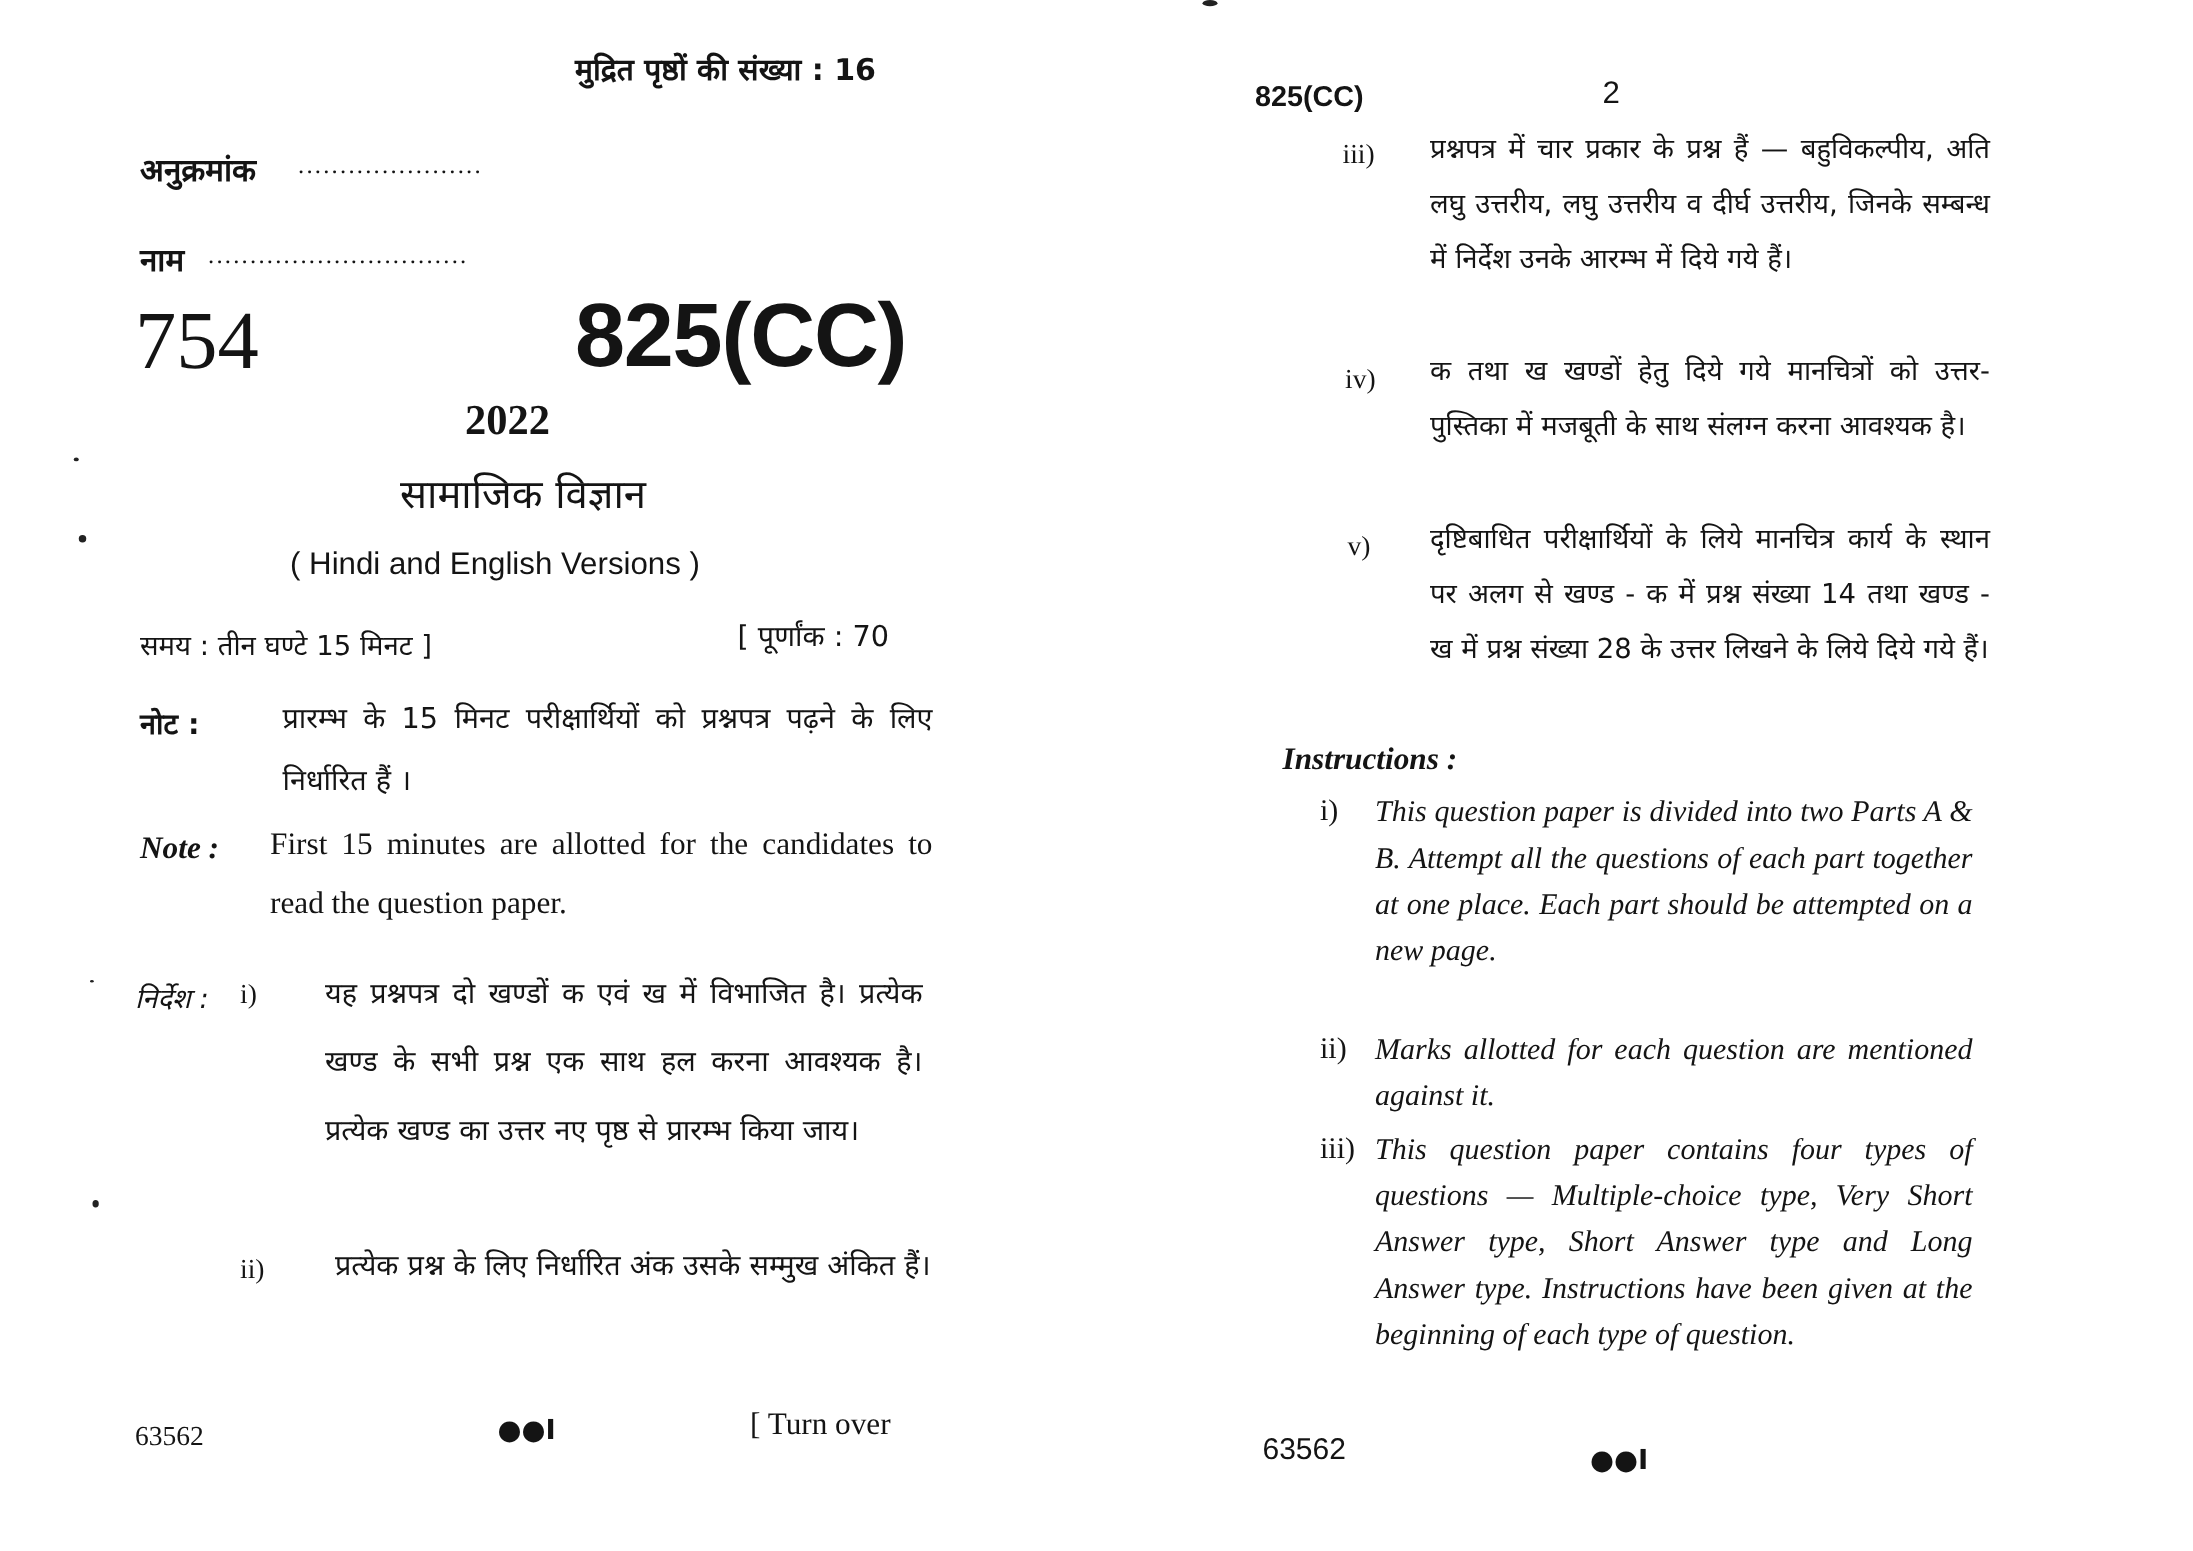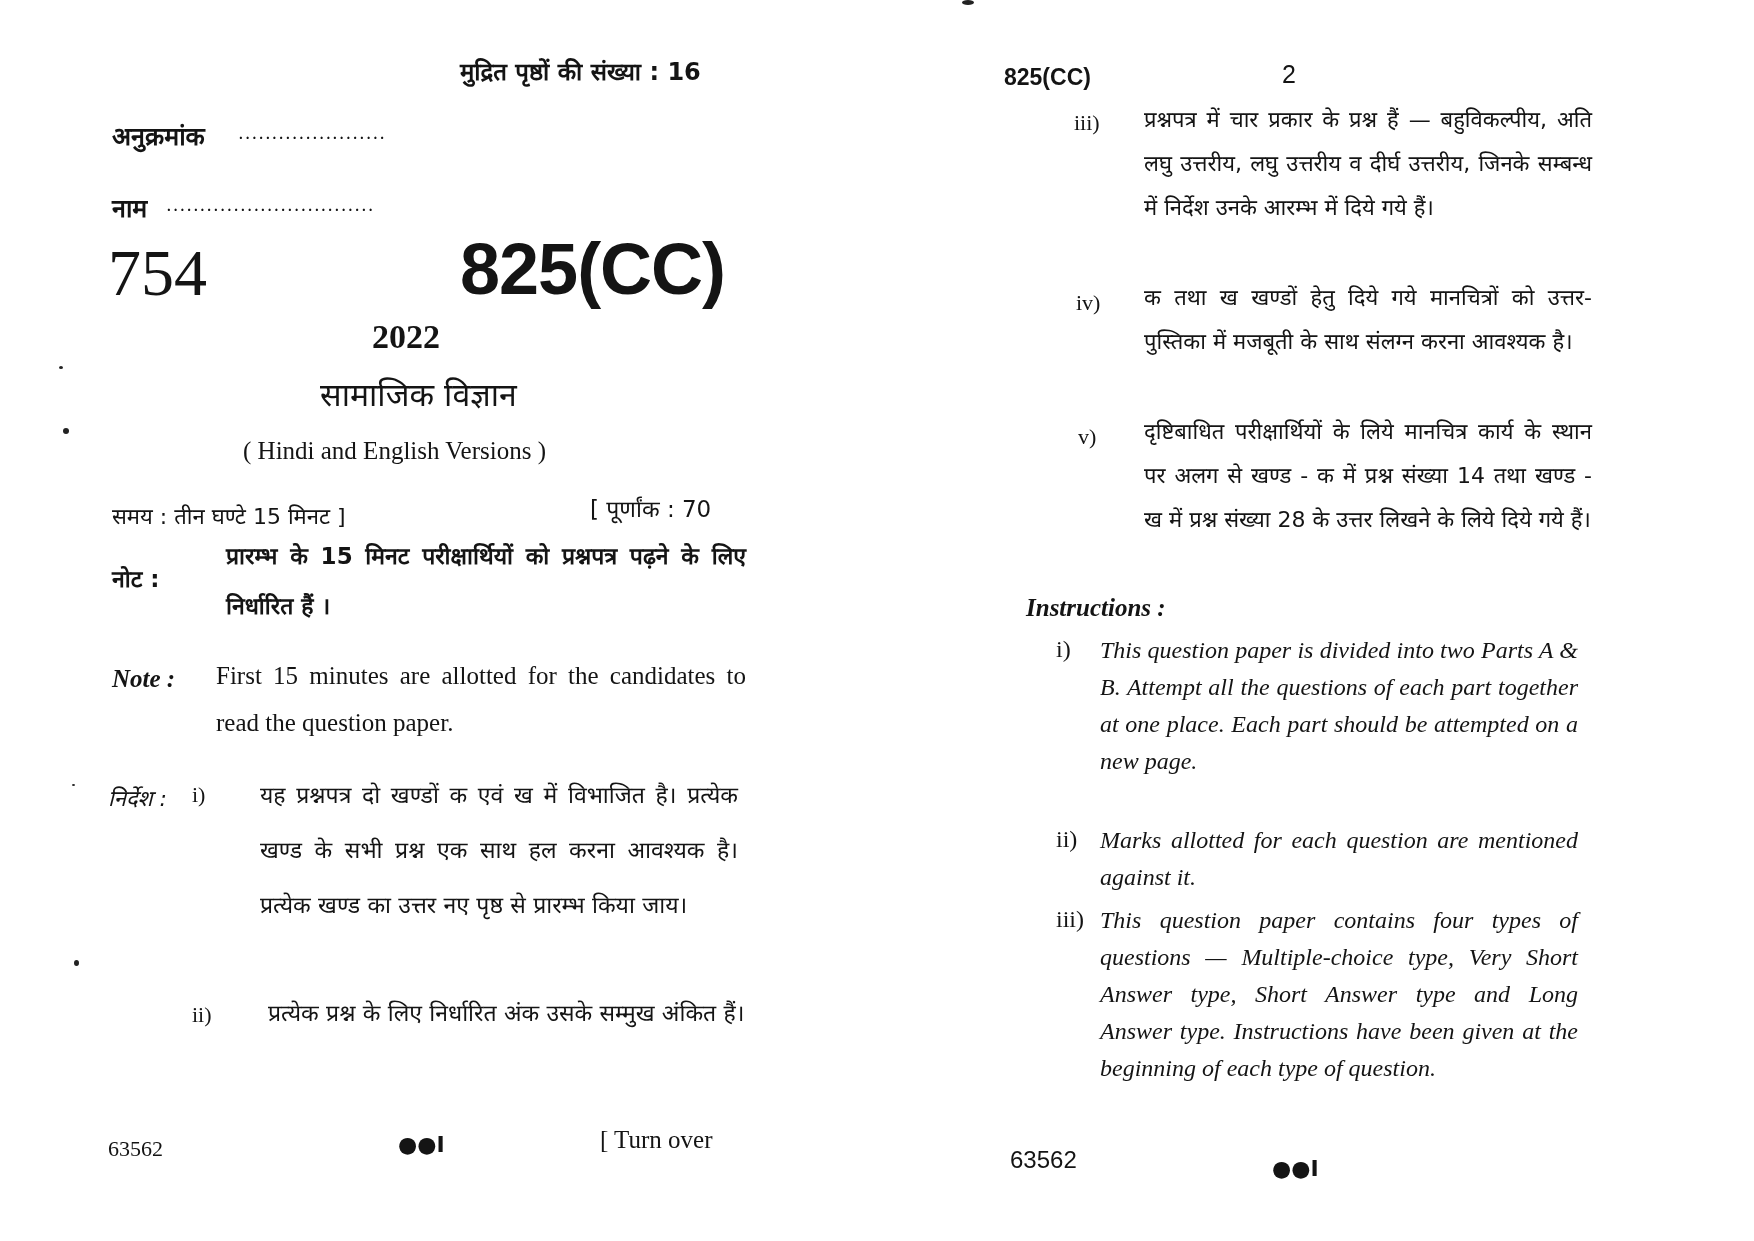--- a/index.html
+++ b/index.html
@@ -6,36 +6,36 @@
   body {
     width: 1754px; height: 1241px; background: #ffffff; position: relative; overflow: hidden;
     color: #141414; font-family: "DejaVu Serif", serif;
   }
   .abs { position: absolute; white-space: nowrap; }
   .sans { font-family: "DejaVu Sans", sans-serif; }
   .serif { font-family: "Liberation Serif", serif; }
   .hin { font-family: "DejaVu Sans", sans-serif; }
 
   
-  #printed-pages { left: 460px; top: 54px; font-size: 24px; font-weight: bold; }
+  #printed-pages { left: 460px; top: 38px; font-size: 24px; font-weight: bold; }
   #roll-label { left: 112px; top: 118px; font-size: 25px; font-weight: bold; text-align: right; }
   #roll-dots { left: 238px; top: 122px; font-size: 18px; letter-spacing: 1px; }
   #name-label { left: 112px; top: 190px; font-size: 25px; font-weight: bold; }
   #name-dots { left: 166px; top: 194px; font-size: 18px; letter-spacing: 1px; }
   #code-932 { left: 108px; top: 235px; font-size: 66px; font-family: "Liberation Serif", serif; }
   #code-825 { left: 460px; top: 228px; font-size: 72px; font-weight: bold; font-family: "Liberation Sans", sans-serif; letter-spacing: -1px; }
   #year { left: 372px; top: 318px; font-size: 34px; font-weight: bold; font-family: "Liberation Serif", serif; }
   #subject { left: 320px; top: 372px; font-size: 32px; }
-  #versions { left: 232px; top: 437px; font-size: 25px; font-family: Liberation Serif, serif; margin-left: 11px; }
+  #versions { left: 232px; top: 437px; font-size: 25px; font-family: Liberation Sans, sans-serif; }
   #time { left: 112px; top: 500px; font-size: 22px; }
   #maxmarks { left: 590px; top: 492px; font-size: 23px; }
 
   .para { font-size: 23px; line-height: 50px; }
   #note-hi-label { left: 112px; top: 562px; font-size: 23px; font-weight: bold; }
-  #note-hi-text { left: 226px; top: 531px; width: 520px; white-space: normal; text-align: justify; font-weight: bold; }
+  #note-hi-text { left: 226px; top: 550px; width: 520px; white-space: normal; text-align: justify; }
   #note-en-label { left: 112px; top: 665px; font-size: 25px; font-weight: bold; font-style: italic; font-family: "Liberation Serif", serif; }
   #note-en-text { left: 216px; top: 652px; width: 530px; white-space: normal; font-size: 25px; line-height: 47px; font-family: "Liberation Serif", serif; text-align: justify; text-align-last: left; }
   #nirdesh-label { left: 108px; top: 782px; font-size: 22px; font-style: italic; }
   #nirdesh-i-num { left: 192px; top: 782px; font-size: 22px; }
   #nirdesh-i-text { left: 260px; top: 768px; width: 478px; white-space: normal; line-height: 55px; text-align: justify; text-align-last: left; }
   #nirdesh-ii-num { left: 192px; top: 1002px; font-size: 22px; }
   #nirdesh-ii-text { left: 268px; top: 986px; width: 478px; white-space: normal; line-height: 55px; }
 
   #footer-left-code { left: 108px; top: 1136px; font-size: 22px; font-family: "Liberation Serif", serif; }
   #footer-left-mark { left: 398px; top: 1132px; font-size: 22px; font-weight: bold; }

